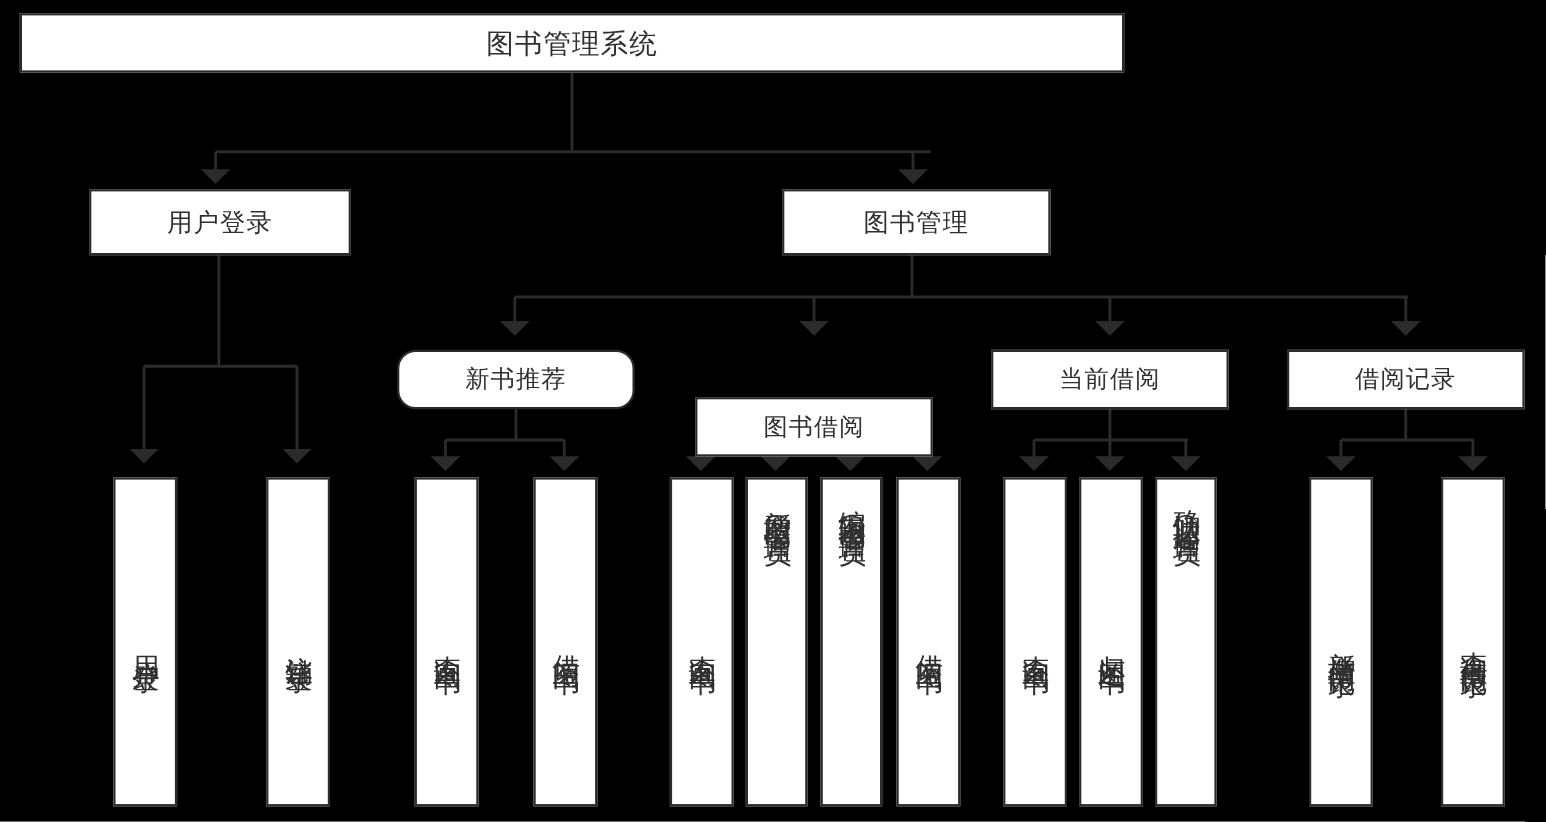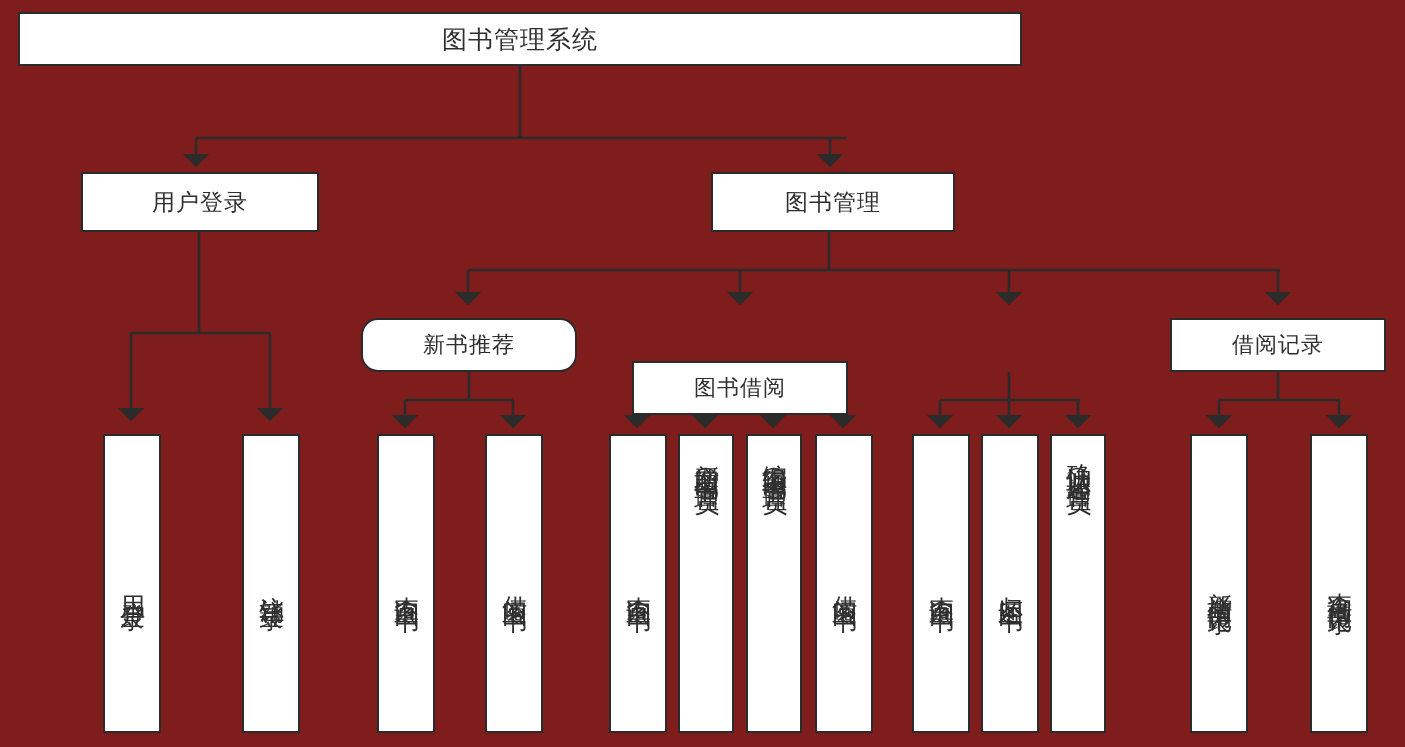--- a/index.html
+++ b/index.html
@@ -7,21 +7,21 @@
     padding: 0;
     background: #ffffff;
   }
   body {
     font-family: "DejaVu Sans", "Liberation Sans", sans-serif;
   }
   #canvas {
     position: relative;
     width: 1405px;
     height: 747px;
-    background: #7f1d1d;
+    background: #000000;
     overflow: hidden;
   }
   svg.wires {
     position: absolute;
     left: 0;
     top: 0;
     width: 1405px;
     height: 747px;
     pointer-events: none;
   }
@@ -147,20 +147,23 @@
   <div class="node lvl2" style="left:711px; top:172px; width:244px; height:60px;">
     <span>图书管理</span>
   </div>
 
   <div class="node lvl3" style="left:361px; top:318px; width:216px; height:54px;border-radius:17px;">
     <span>新书推荐</span>
   </div>
   <div class="node lvl3" style="left:632px; top:318px; width:216px; height:54px;margin-top:43px;">
     <span>图书借阅</span>
   </div>
+  <div class="node lvl3" style="left:901px; top:318px; width:216px; height:54px;">
+    <span>当前借阅</span>
+  </div>
   <div class="node lvl3" style="left:1170px; top:318px; width:216px; height:54px;">
     <span>借阅记录</span>
   </div>
 
   <div class="node leaf" style="left:103px; top:434px; width:58px; height:299px;">
     <div class="leaf-inner">
         <span class="leaf-text">用户登录</span>
       </div>
   </div>
 

